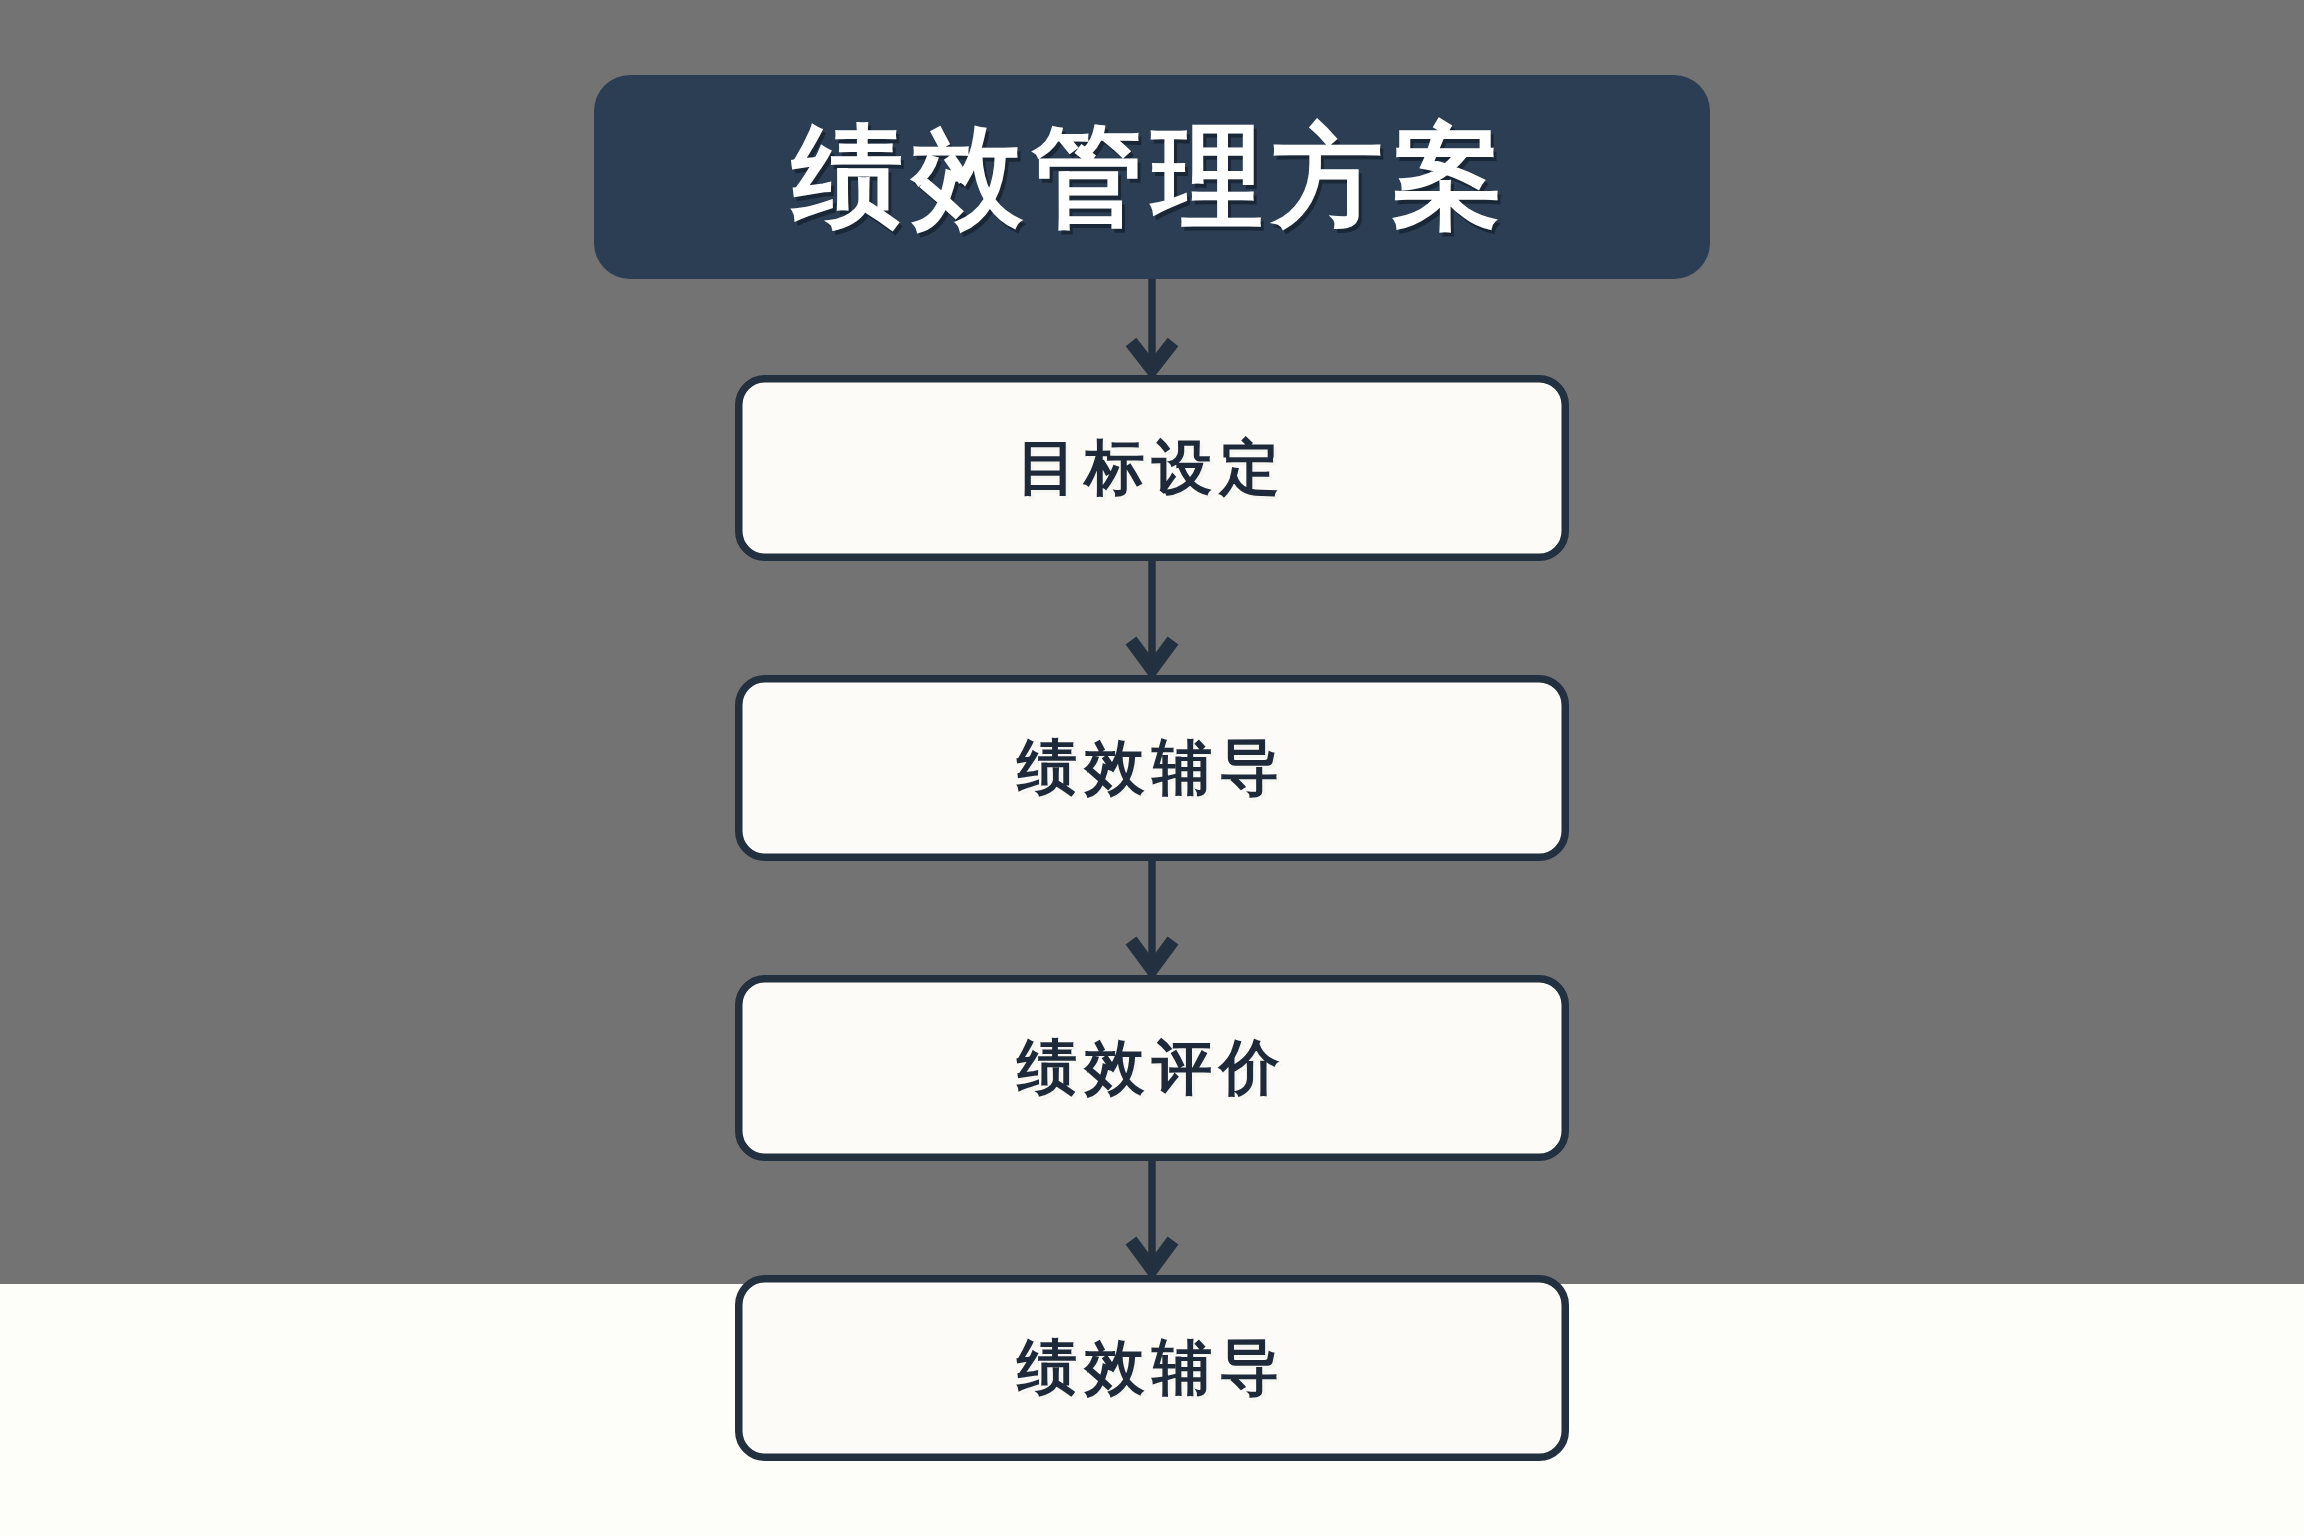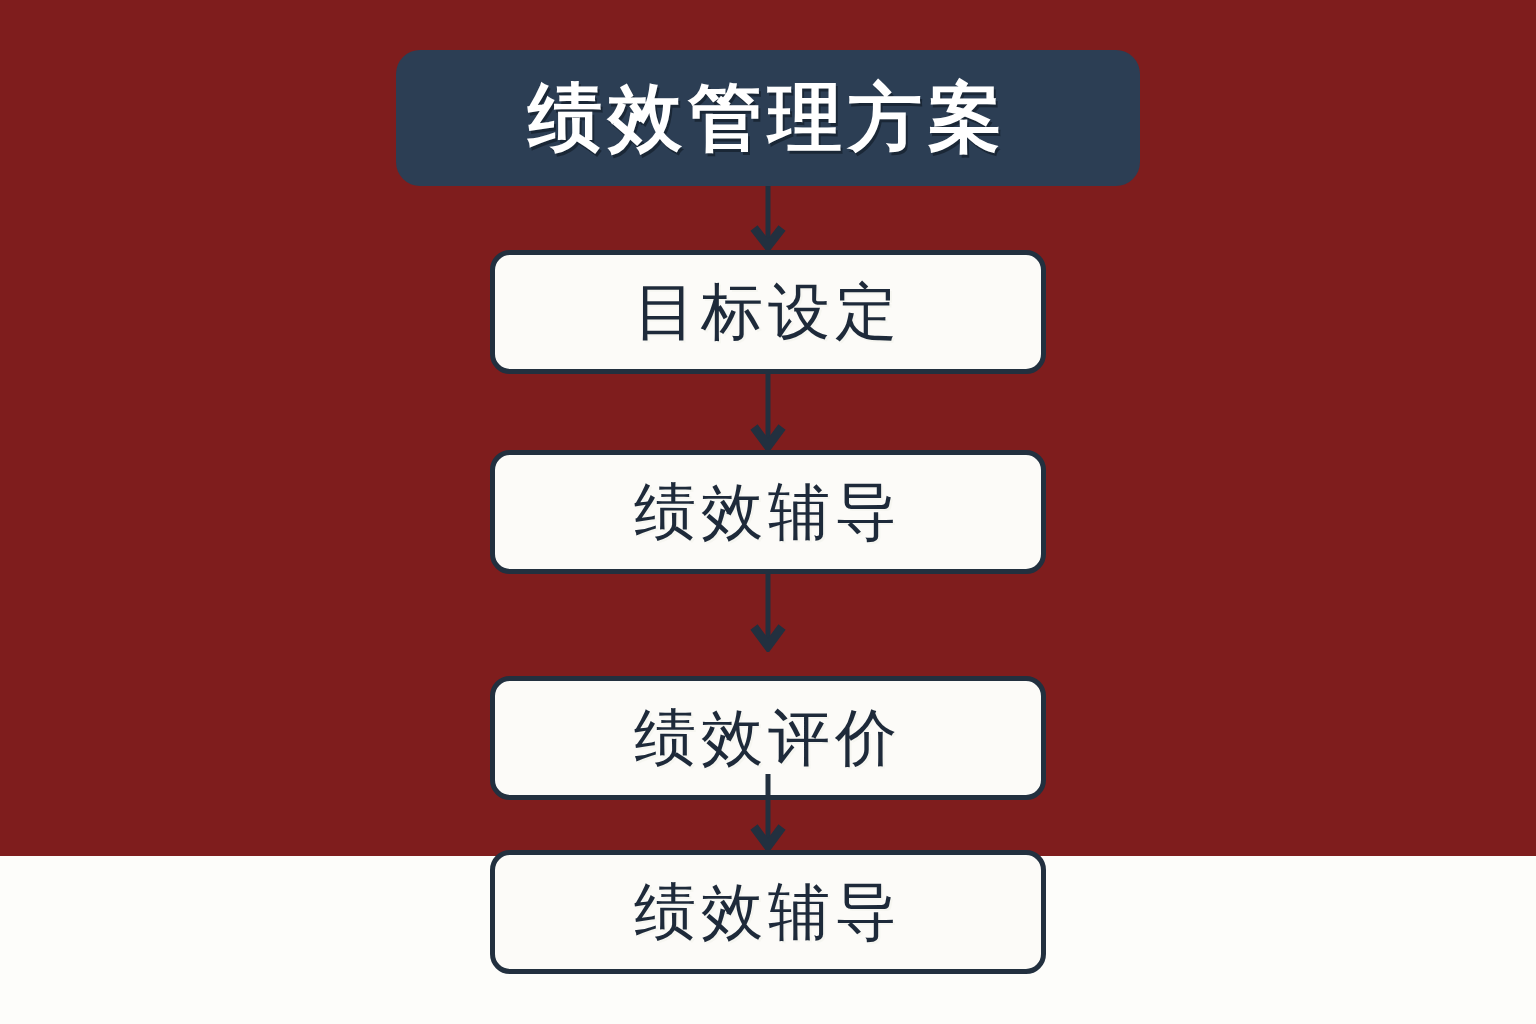--- a/index.html
+++ b/index.html
@@ -11,21 +11,21 @@
     height: 1024px;
     background: #fdfdfa;
     font-family: "Liberation Sans", "DejaVu Sans", sans-serif;
     overflow: hidden;
   }
 
   #flowchart-canvas {
     position: relative;
     width: 1536px;
     height: 856px;
-    background: #7f1d1d;
+    background: #737373;
   }
 
   
   .title-node {
     position: absolute;
     left: 396px;
     top: 50px;
     width: 744px;
     height: 136px;
     background: #2c3e54;
@@ -54,31 +54,31 @@
     background: #fcfbf8;
     border: 5px solid #22303f;
     border-radius: 20px;
     display: flex;
     align-items: center;
     justify-content: center;
     box-sizing: border-box;
   }
   .process-node .node-label {
     color: #1e2a3a;
-    font-size: 62px;
-    font-weight: normal;
+    font-size: 40px;
+    font-weight: bold;
     letter-spacing: 5px;
     line-height: 1;
     text-shadow: 2px 2px 0 rgba(245,245,240,0.9);
     white-space: nowrap;
   }
 
   #node-goal-setting   { top: 250px; }
   #node-coaching       { top: 450px; text-align: right; }
-  #node-evaluation     { top: 650px; margin-top: 26px; }
+  #node-evaluation     { top: 650px; }
   #node-application    { top: 850px; }
 
   
   .connector {
     position: absolute;
     left: 744px;
     width: 48px;
     height: 76px;
   }
   #connector-1 { top: 186px; height: 66px; }

